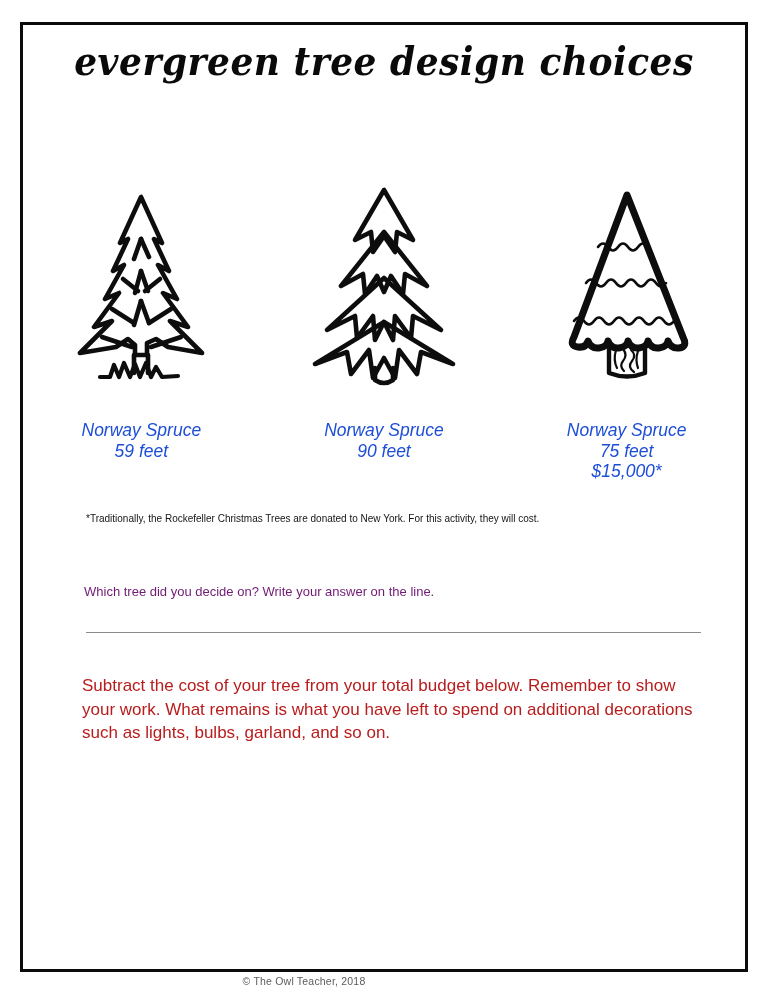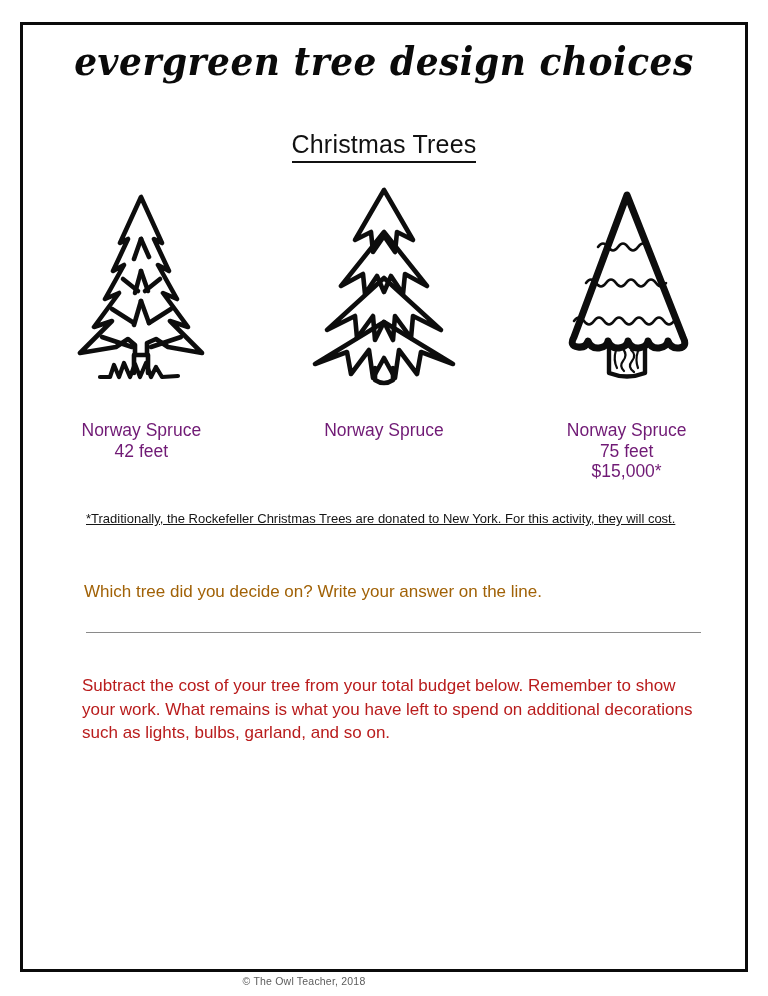--- a/index.html
+++ b/index.html
@@ -98,47 +98,47 @@
     top: 398px;
     width: 728px;
     display: flex;
     justify-content: space-around;
   }
   .caption-cell {
     width: 200px;
     text-align: center;
     font-size: 17.5px;
     line-height: 20.5px;
-    color: #701a75;
+    color: #1d4ed8;
+    font-style: italic;
   }
   .caption-cell div {
     white-space: nowrap;
   }
 
   
   .footnote {
     position: absolute;
     left: 66px;
     top: 487px;
     width: 600px;
-    font-size: 13px;
+    font-size: 10px;
     line-height: 19px;
     color: #151515;
-    text-decoration: underline;
   }
 
   
   .question {
     position: absolute;
     left: 64px;
     top: 558px;
     width: 620px;
-    font-size: 17px;
+    font-size: 13px;
     line-height: 23px;
-    color: #a16207;
+    color: #701a75;
   }
 
   
   .answer-line {
     position: absolute;
     left: 66px;
     top: 610px;
     width: 615px;
     height: 1px;
     background: #8a8a8a;
@@ -171,23 +171,20 @@
 </style>
 </head>
 <body>
 
 <div class="page-border"></div>
 
 <div class="content">
 
   <div class="worksheet-title">evergreen tree design choices</div>
 
-  <div class="subtitle">
-    <span class="subtitle-text">Christmas Trees</span>
-  </div>
 
   <div class="tree-row">
 
     <div class="tree-cell">
       <div class="tree-art">
         <svg width="182" height="200" viewBox="0 0 182 200">
           <g fill="none" stroke="#0d0d0d" stroke-width="4.6" stroke-linecap="round" stroke-linejoin="round">
 
             <path d="M91 10
                      L70 56 L78 52 L63 84 L74 78 L55 112 L69 106
@@ -291,24 +288,25 @@
           </g>
         </svg>
       </div>
     </div>
 
   </div>
 
   <div class="caption-row">
     <div class="caption-cell">
       <div>Norway Spruce</div>
-      <div>42 feet</div>
+      <div>59 feet</div>
     </div>
     <div class="caption-cell">
       <div>Norway Spruce</div>
+      <div>90 feet</div>
     </div>
     <div class="caption-cell">
       <div>Norway Spruce</div>
       <div>75 feet</div>
       <div>$15,000*</div>
     </div>
   </div>
 
   <div class="footnote">*Traditionally, the Rockefeller Christmas Trees are donated to New York. For this activity, they will cost.</div>
 

